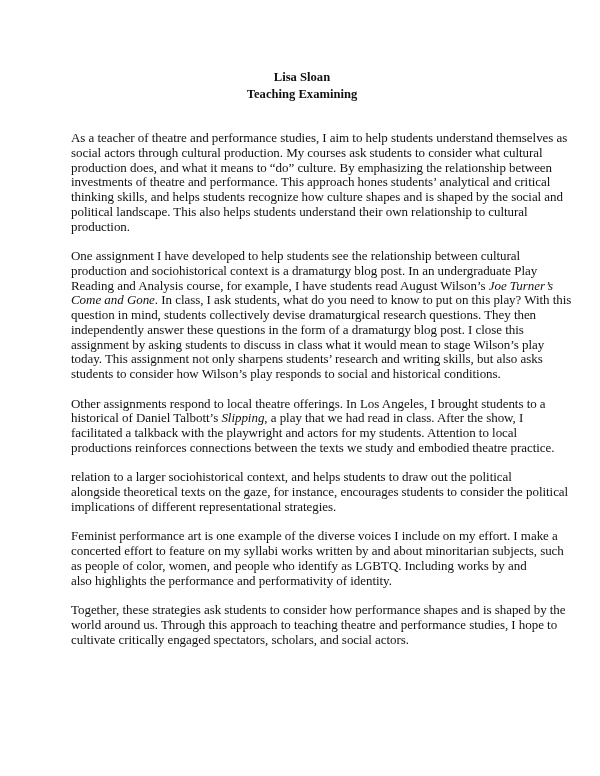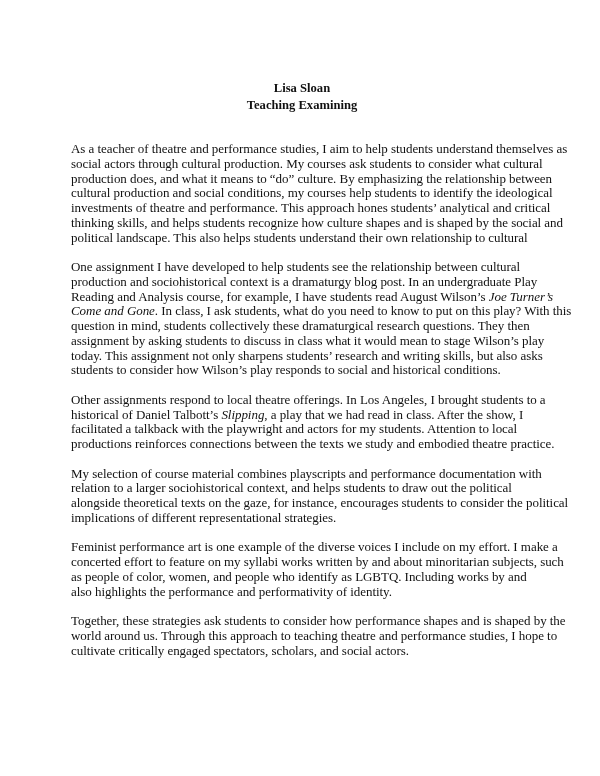--- a/index.html
+++ b/index.html
@@ -11,21 +11,21 @@
       width: 600px;
       height: 776px;
       position: relative;
       overflow: hidden;
       font-family: "Liberation Serif", "DejaVu Serif", serif;
       color: #111111;
     }
     .page {
       position: absolute;
       left: 71px;
-      top: 80px;
+      top: 69px;
       width: 462px;
     }
     .header {
       text-align: center;
       font-weight: bold;
       font-size: 12.6px;
       line-height: 16.5px;
       margin-left: 0;
     }
     .header div {
@@ -52,43 +52,43 @@
 <div class="page">
   <div class="header">
     <div>Lisa Sloan</div>
     <div>Teaching Examining</div>
   </div>
   <div class="body-text" id="body-text">
       <div class="para">
         <span class="line">As a teacher of theatre and performance studies, I aim to help students understand themselves as</span>
         <span class="line">social actors through cultural production. My courses ask students to consider what cultural</span>
         <span class="line">production does, and what it means to “do” culture. By emphasizing the relationship between</span>
-        <span class="line">cultural production and social conditions, my courses help students to identify the ideological</span>
         <span class="line">investments of theatre and performance. This approach hones students’ analytical and critical</span>
         <span class="line">thinking skills, and helps students recognize how culture shapes and is shaped by the social and</span>
         <span class="line">political landscape. This also helps students understand their own relationship to cultural</span>
+        <span class="line">production.</span>
       </div>
       <div class="para">
         <span class="line">One assignment I have developed to help students see the relationship between cultural</span>
         <span class="line">production and sociohistorical context is a dramaturgy blog post. In an undergraduate Play</span>
         <span class="line"><span>Reading and Analysis course, for example, I have students read August Wilson’s </span><em>Joe Turner’s</em><span></span></span>
         <span class="line"><span></span><em>Come and Gone</em><span>. In class, I ask students, what do you need to know to put on this play? With this</span></span>
-        <span class="line">question in mind, students collectively these dramaturgical research questions. They then</span>
+        <span class="line">question in mind, students collectively devise dramaturgical research questions. They then</span>
+        <span class="line">independently answer these questions in the form of a dramaturgy blog post. I close this</span>
         <span class="line">assignment by asking students to discuss in class what it would mean to stage Wilson’s play</span>
         <span class="line">today. This assignment not only sharpens students’ research and writing skills, but also asks</span>
         <span class="line">students to consider how Wilson’s play responds to social and historical conditions.</span>
       </div>
       <div class="para">
         <span class="line">Other assignments respond to local theatre offerings. In Los Angeles, I brought students to a</span>
         <span class="line"><span>historical of Daniel Talbott’s </span><em>Slipping</em><span>, a play that we had read in class. After the show, I</span></span>
         <span class="line">facilitated a talkback with the playwright and actors for my students. Attention to local</span>
         <span class="line">productions reinforces connections between the texts we study and embodied theatre practice.</span>
       </div>
       <div class="para">
-        <span class="line">My selection of course material combines playscripts and performance documentation with</span>
         <span class="line">relation to a larger sociohistorical context, and helps students to draw out the political</span>
         <span class="line">alongside theoretical texts on the gaze, for instance, encourages students to consider the political</span>
         <span class="line">implications of different representational strategies.</span>
       </div>
       <div class="para">
         <span class="line">Feminist performance art is one example of the diverse voices I include on my effort. I make a</span>
         <span class="line">concerted effort to feature on my syllabi works written by and about minoritarian subjects, such</span>
         <span class="line">as people of color, women, and people who identify as LGBTQ. Including works by and</span>
         <span class="line">also highlights the performance and performativity of identity.</span>
       </div>

